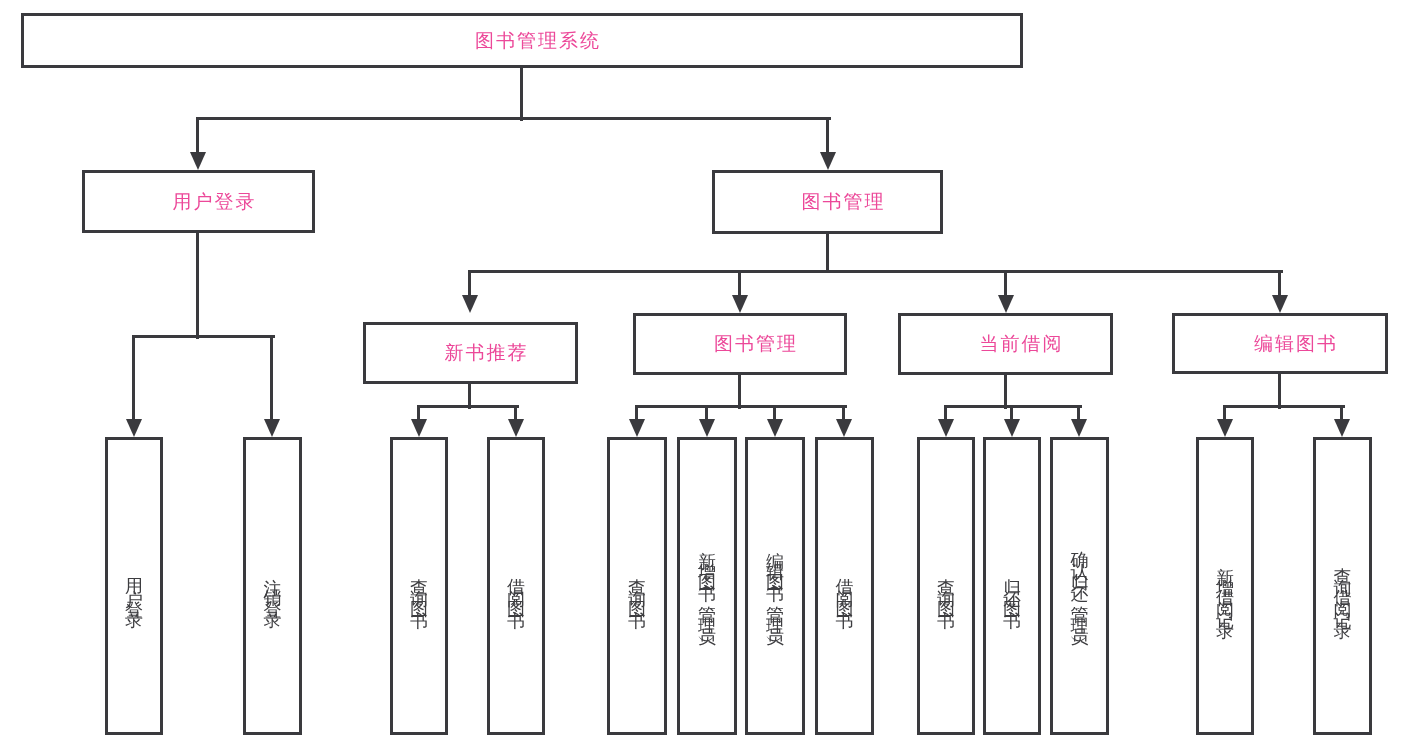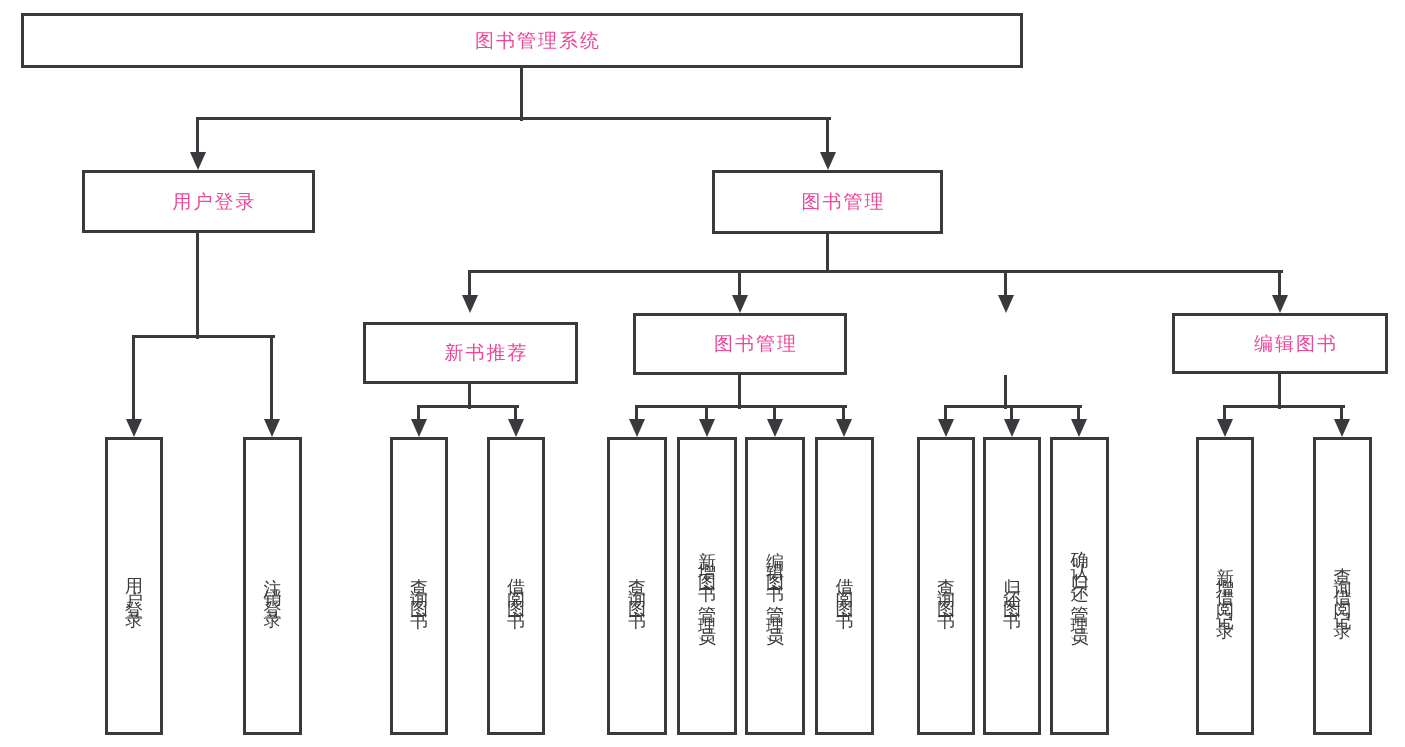--- a/index.html
+++ b/index.html
@@ -47,20 +47,23 @@
   </div>
   <div class="box" style="left:712px;top:170px;width:231px;height:64px;">
     <span>图书管理</span>
   </div>
 
   <div class="box" style="left:363px;top:322px;width:215px;height:62px;">
     <span>新书推荐</span>
   </div>
   <div class="box" style="left:633px;top:313px;width:214px;height:62px;">
     <span>图书管理</span>
+  </div>
+  <div class="box" style="left:898px;top:313px;width:215px;height:62px;">
+    <span>当前借阅</span>
   </div>
   <div class="box" style="left:1172px;top:313px;width:216px;height:61px;">
     <span>编辑图书</span>
   </div>
 
   <div class="vbox" style="left:105px;top:437px;width:58px;height:298px;">
     <span>用户登录</span>
   </div>
   <div class="vbox" style="left:243px;top:437px;width:59px;height:298px;">
     <span>注销登录</span>

